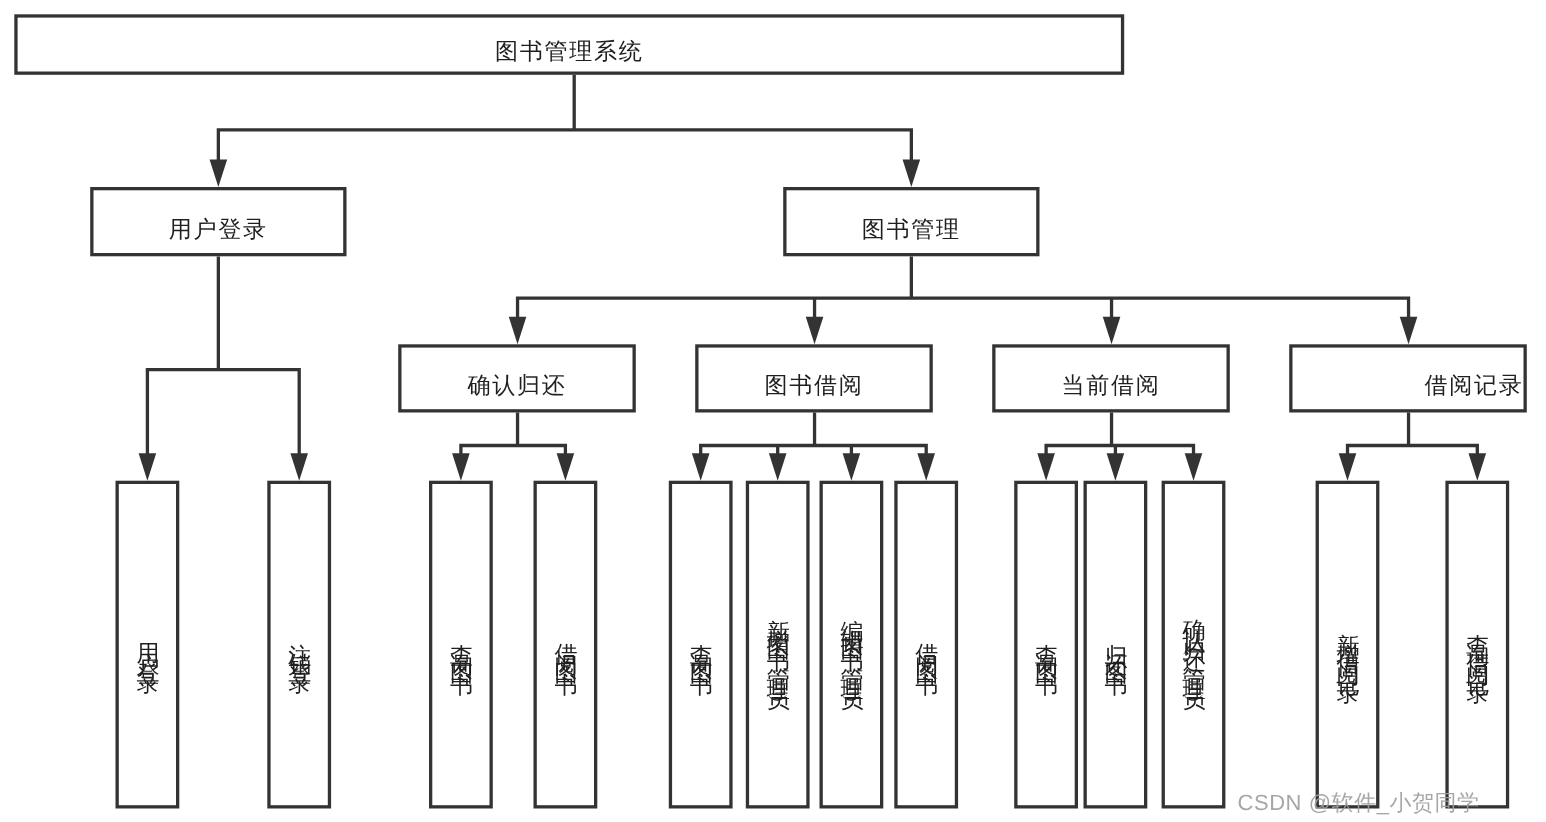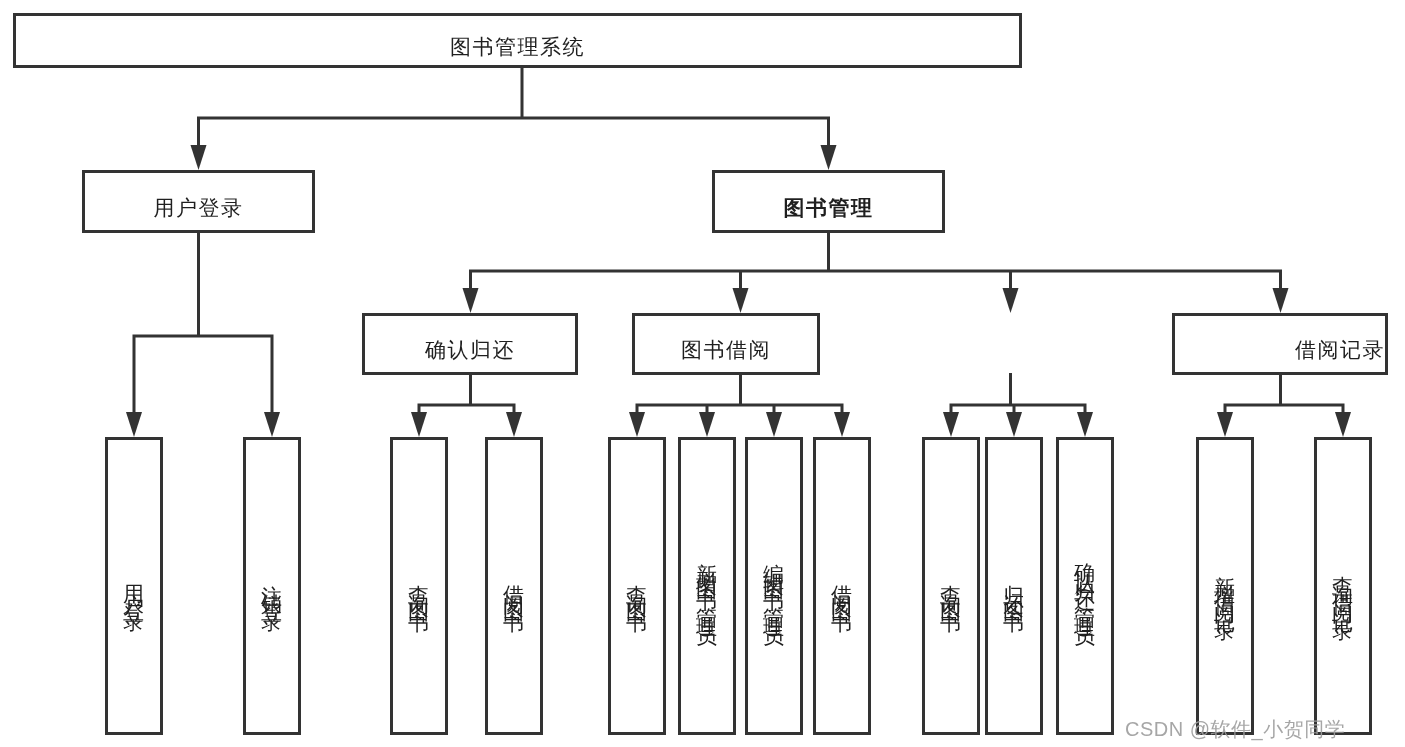--- a/index.html
+++ b/index.html
@@ -89,29 +89,32 @@
     </g>
   </svg>
 
   <div class="node hnode" style="left:13px; top:13px; width:1009px; height:55px;">
     <span class="label">图书管理系统</span>
   </div>
 
   <div class="node hnode" style="left:82px; top:170px; width:233px; height:63px;">
     <span class="label">用户登录</span>
   </div>
-  <div class="node hnode" style="left:712px; top:170px; width:233px; height:63px;font-weight:bold;">
+  <div class="node hnode" style="left:712px; top:170px; width:233px; height:63px;">
     <span class="label">图书管理</span>
   </div>
 
   <div class="node hnode" style="left:362px; top:313px; width:216px; height:62px;">
     <span class="label">确认归还</span>
   </div>
-  <div class="node hnode" style="left:632px; top:313px; width:188px; height:62px;text-align:right;">
+  <div class="node hnode" style="left:632px; top:313px; width:216px; height:62px;text-align:right;">
     <span class="label">图书借阅</span>
+  </div>
+  <div class="node hnode" style="left:902px; top:313px; width:216px; height:62px;">
+    <span class="label">当前借阅</span>
   </div>
   <div class="node hnode" style="left:1172px; top:313px; width:216px; height:62px;justify-content:flex-end;">
     <span class="label">借阅记录</span>
   </div>
 
   <div class="node vnode" style="left:105px; top:437px; width:58px; height:298px;">
     <span class="label">用户登录</span>
   </div>
   <div class="node vnode" style="left:243px; top:437px; width:58px; height:298px;">
     <span class="label">注销登录</span>

